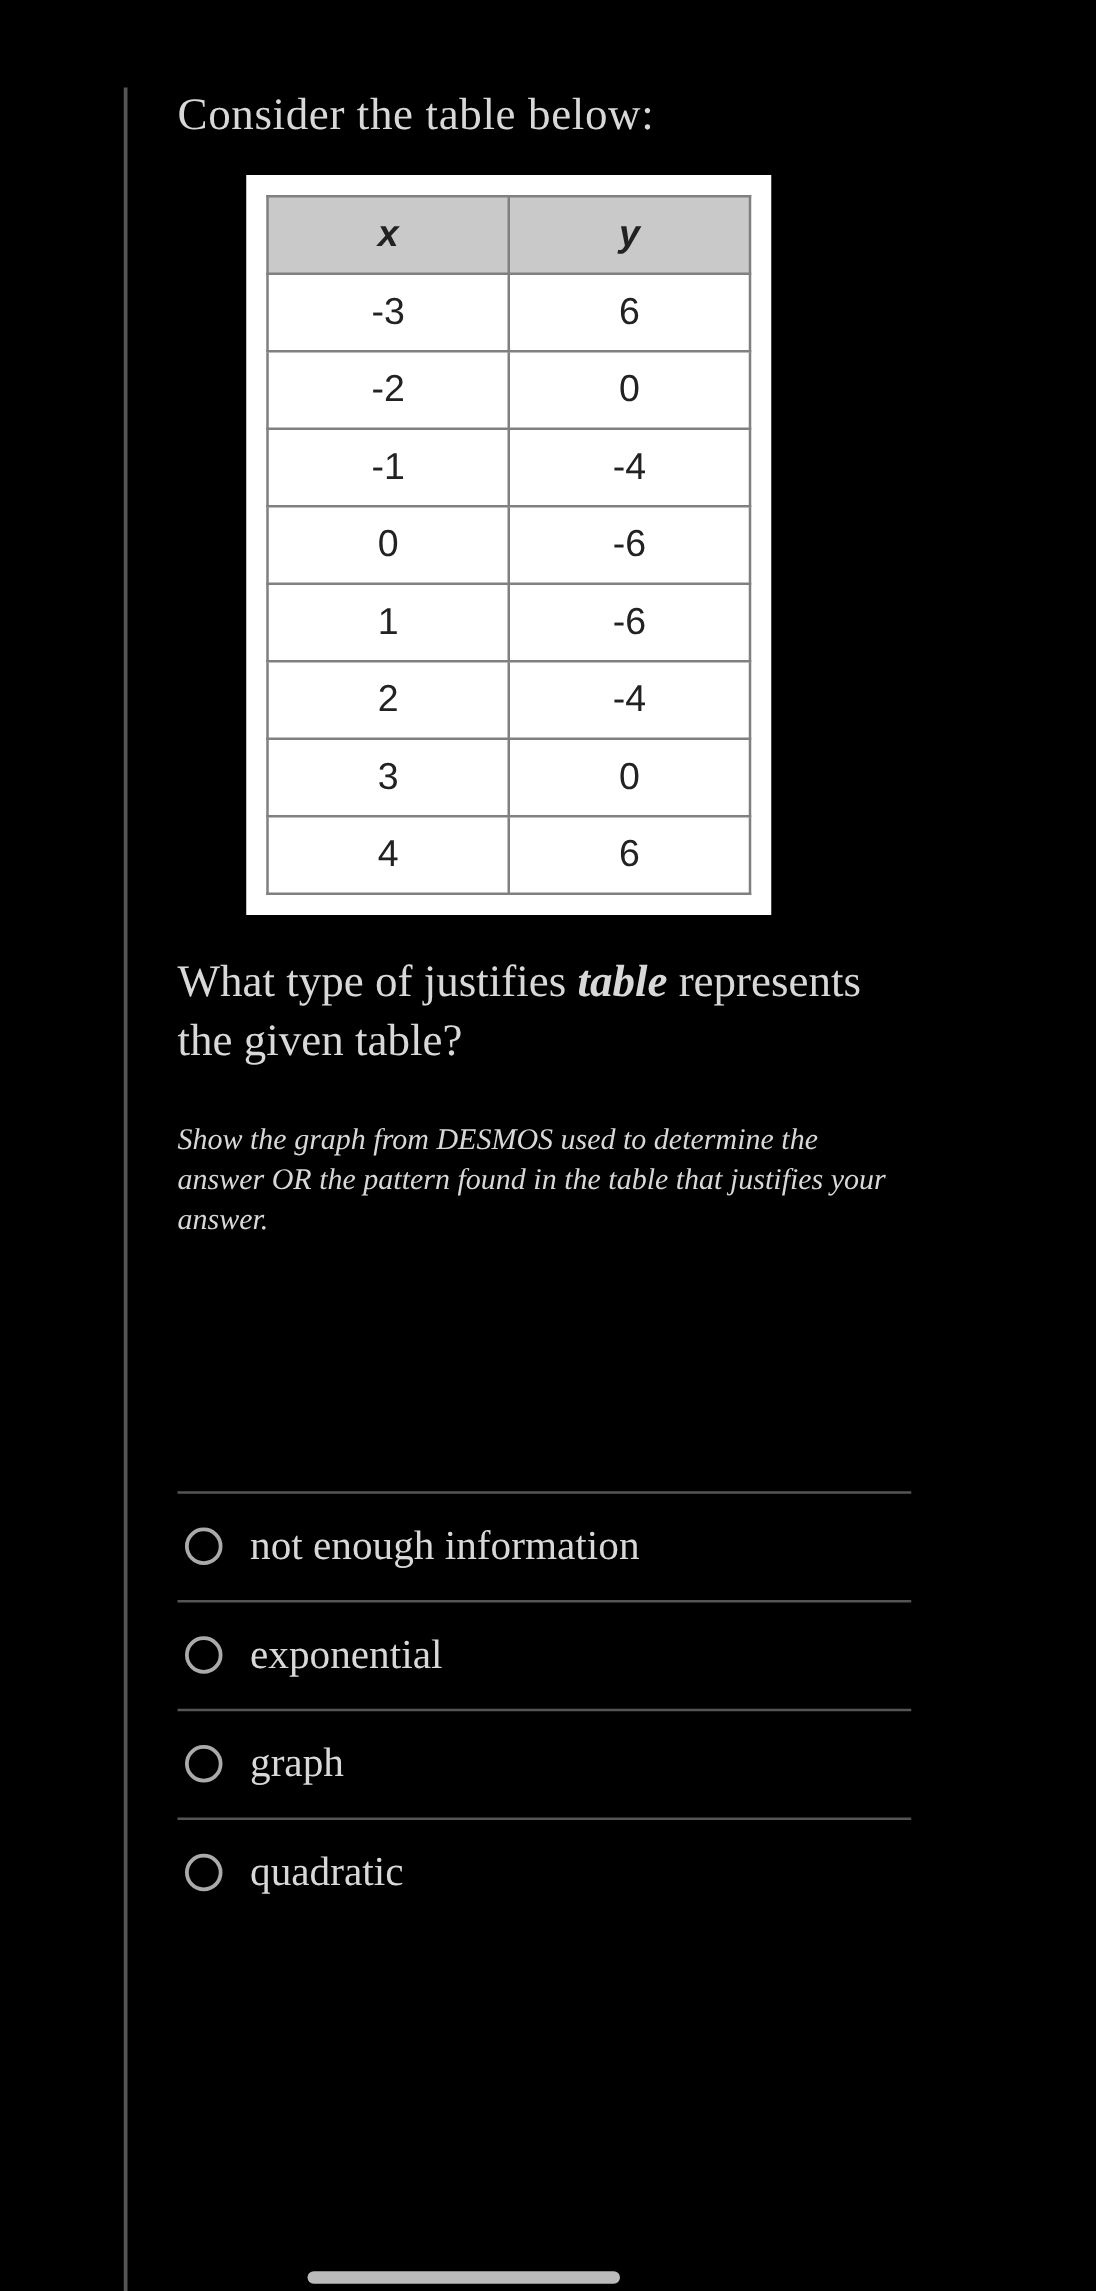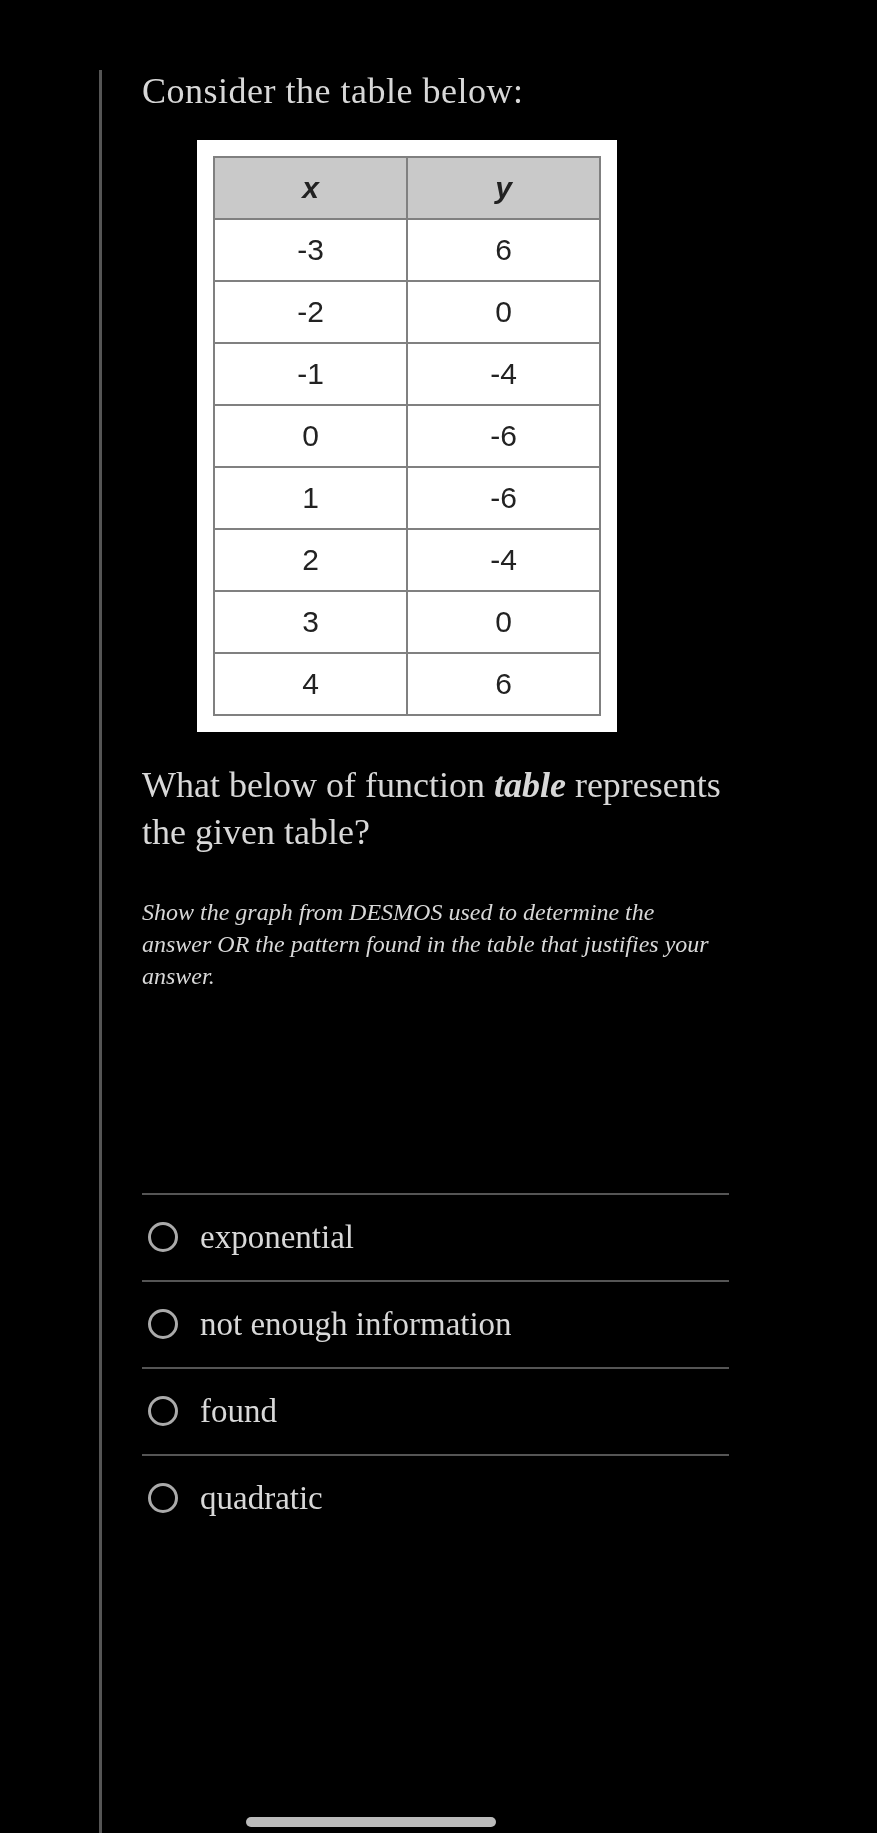--- a/index.html
+++ b/index.html
@@ -67,37 +67,37 @@
             </tr>
           <tr>
               <td>4</td>
               <td>6</td>
             </tr>
         </tbody>
       </table>
     </div>
 
     <p class="q2">
-      <span>What below of function </span><span class="best">table</span><span> represents the given table?</span>
+      <span>What type of justifies </span><span class="best">table</span><span> represents the given table?</span>
     </p>
 
     <p class="instr">Show the graph from DESMOS used to determine the answer OR the pattern found in the table that justifies your answer.</p>
 
     <div class="options">
       <div class="option-row">
         <span class="radio"></span>
+        <span class="option-label">not enough information</span>
+      </div>
+      <div class="option-row">
+        <span class="radio"></span>
         <span class="option-label">exponential</span>
       </div>
       <div class="option-row">
         <span class="radio"></span>
-        <span class="option-label">not enough information</span>
-      </div>
-      <div class="option-row">
-        <span class="radio"></span>
-        <span class="option-label">found</span>
+        <span class="option-label">graph</span>
       </div>
       <div class="option-row">
         <span class="radio"></span>
         <span class="option-label">quadratic</span>
       </div>
     </div>
 
   </div>
 
   <div class="scroll-handle"></div>

